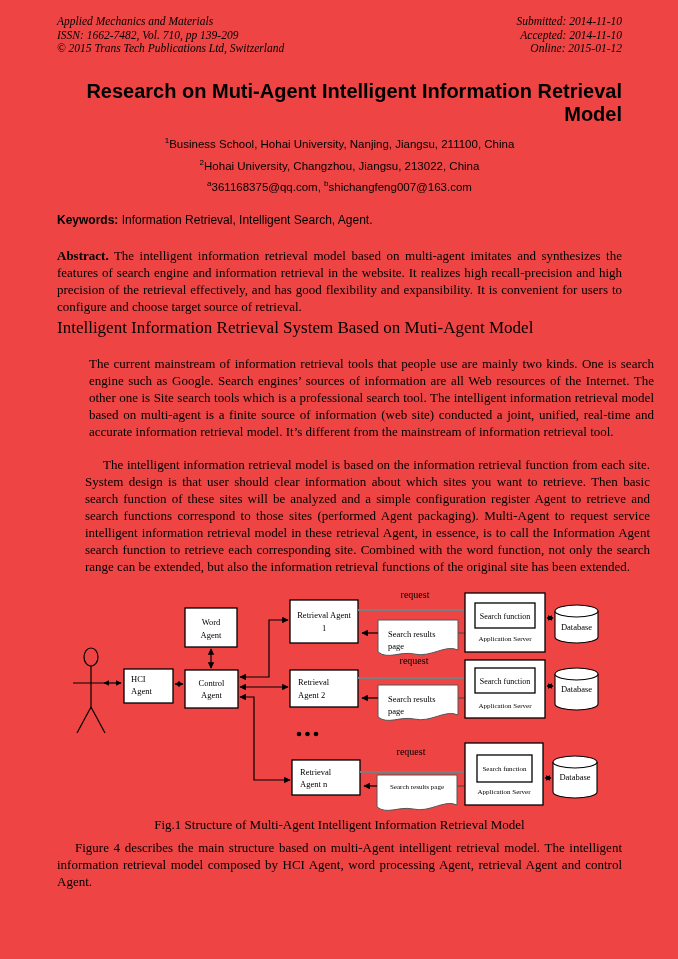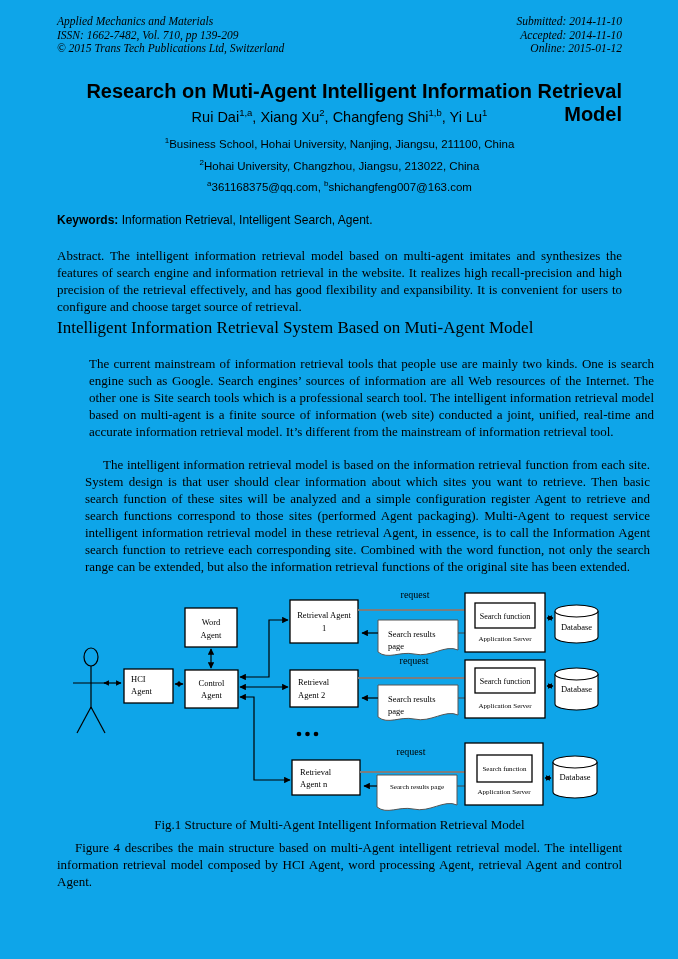--- a/index.html
+++ b/index.html
@@ -1,18 +1,18 @@
 <!DOCTYPE html>
 <html><head>
 <meta charset="utf-8">
 <style>
   html,body { margin:0; padding:0; background:#e8e8e8; }
   .page {
     position:relative; width:678px; height:959px; margin:0 auto;
-    background:#0ea5e9; color:#000;
+    background:#ef4444; color:#000;
     font-family:"Liberation Serif", serif;
     overflow:hidden;
   }
   .abs { position:absolute; }
   .hdr {
     left:57px; top:15px; width:565px;
     display:flex; justify-content:space-between;
     font-style:italic; font-size:11.5px; line-height:13.6px;
   }
   .hdr-right { text-align:right; }
@@ -33,21 +33,21 @@
   .affil1 { top:136px; } .affil2 { top:158px; } .emails { top:179px; }
   .keywords {
     left:57px; top:213px; width:565px;
     font-family:"Liberation Sans", sans-serif; font-size:12px;
   }
   .keywords b { font-weight:700; }
   .body-text {
     left:57px; width:565px; font-size:13px; line-height:17px; text-align:justify;
   }
   .abstract { top:247px; }
-  .abstract b { font-weight:400; }
+  .abstract b { font-weight:700; }
   .sec-heading {
     left:57px; top:318px; width:565px;
     font-weight:400; font-size:17px;
   }
   .para1 { top:355px;margin-left:32px; }
   .para2 { top:456px; text-indent:18px;margin-left:28px; }
   .fig { left:58px; top:586px; }
   .caption { left:57px; top:817px; width:565px; text-align:center; font-size:13px; }
   .para3 { top:839px; text-indent:18px; }
 
@@ -77,21 +77,20 @@
     </div>
     <div class="hdr-right">
       <div>Submitted: 2014-11-10</div>
       <div>Accepted: 2014-11-10</div>
       <div>Online: 2015-01-12</div>
     </div>
   </div>
 
   <div class="abs title">Research on Muti-Agent Intelligent Information Retrieval Model</div>
 
-  <div class="abs authors"><span>Rui Dai</span><sup>1,a</sup><span>, Xiang Xu</span><sup>2</sup><span>, Changfeng Shi</span><sup>1,b</sup><span>, Yi Lu</span><sup>1</sup></div>
 
   <div class="abs affil affil1"><sup>1</sup><span>Business School, Hohai University, Nanjing, Jiangsu, 211100, China</span></div>
   <div class="abs affil affil2"><sup>2</sup><span>Hohai University, Changzhou, Jiangsu, 213022, China</span></div>
 
   <div class="abs emails"><sup>a</sup><span>361168375@qq.com, </span><sup>b</sup><span>shichangfeng007@163.com</span></div>
 
   <div class="abs keywords"><b>Keywords:</b><span> Information Retrieval, Intelligent Search, Agent.</span></div>
 
   <div class="abs body-text abstract"><b>Abstract.</b><span> The intelligent information retrieval model based on multi-agent imitates and synthesizes the features of search engine and information retrieval in the website. It realizes high recall-precision and high precision of the retrieval effectively, and has good flexibility and expansibility. It is convenient for users to configure and choose target source of retrieval.</span></div>
 

